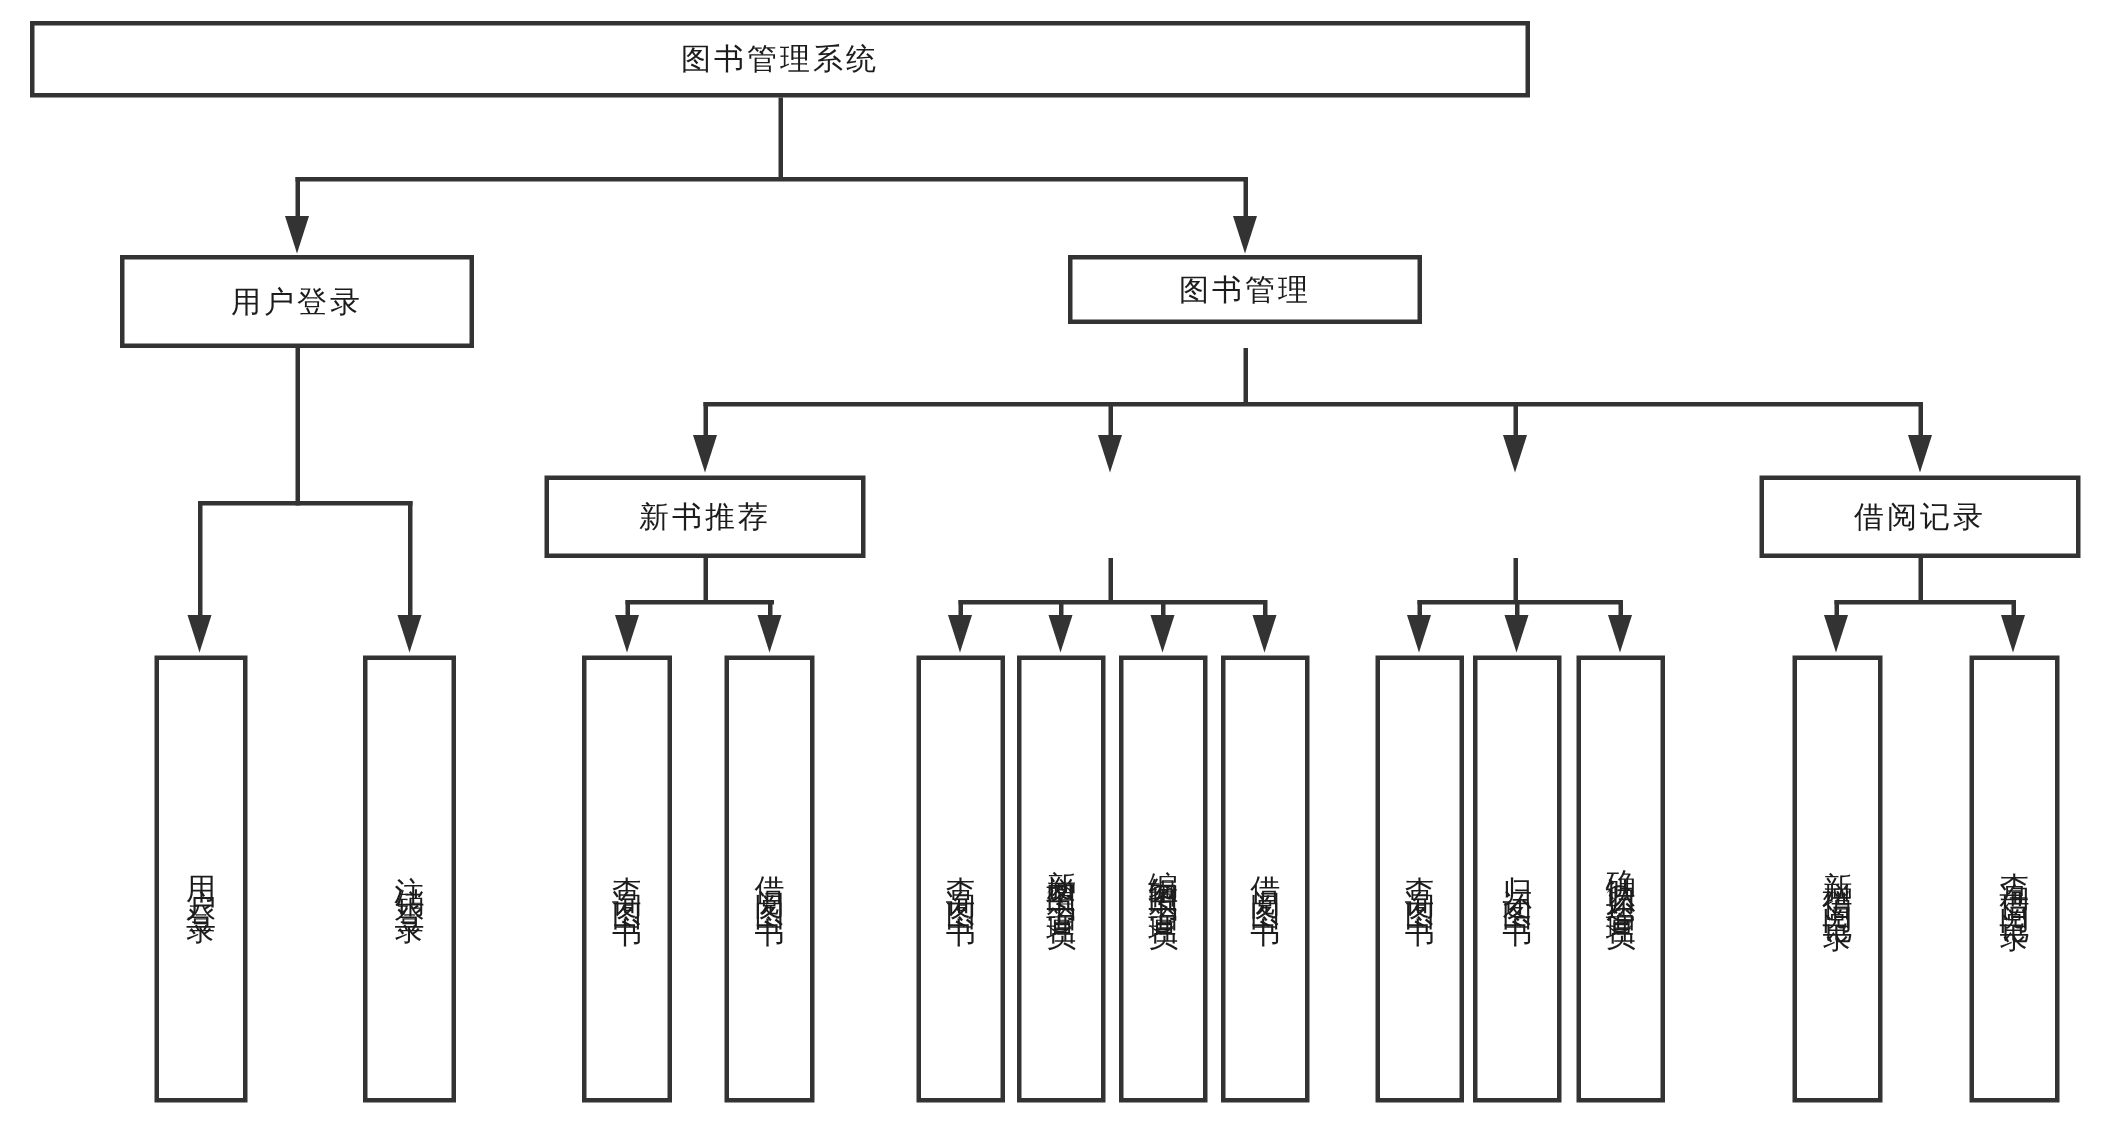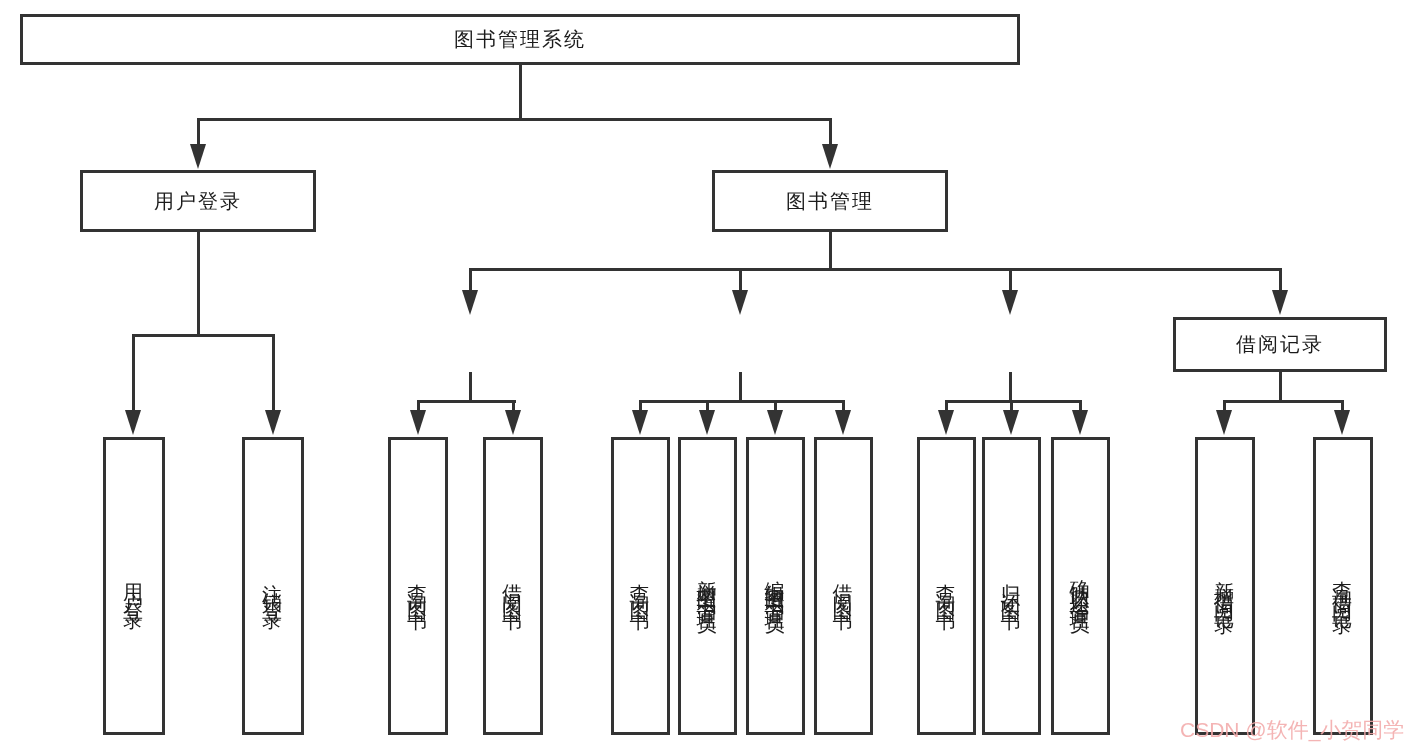--- a/index.html
+++ b/index.html
@@ -22,22 +22,23 @@
              color:rgba(242,170,170,0.88);white-space:nowrap;z-index:50;}
 </style>
 </head>
 <body>
 
 <div class="canvas">
 
   <div class="box" style="left:20px;top:14px;width:1000px;height:51px;">图书管理系统</div>
 
   <div class="box" style="left:80px;top:170px;width:236px;height:62px;">用户登录</div>
-  <div class="box" style="left:712px;top:170px;width:236px;height:62px;">图书管理</div>
+  <div class="box" style="left:712px;top:170px;width:236px;height:46px;">图书管理</div>
 
+  <div class="box" style="left:363px;top:317px;width:214px;height:55px;">新书推荐</div>
   <div class="box" style="left:1173px;top:317px;width:214px;height:55px;">借阅记录</div>
 
   <div class="leaf" style="left:103px;top:437px;width:62px;height:298px;">用户登录</div>
   <div class="leaf" style="left:242px;top:437px;width:62px;height:298px;">注销登录</div>
 
   <div class="leaf" style="left:388px;top:437px;width:60px;height:298px;">查询图书</div>
   <div class="leaf" style="left:483px;top:437px;width:60px;height:298px;">借阅图书</div>
 
   <div class="leaf" style="left:611px;top:437px;width:59px;height:298px;">查询图书</div>
   <div class="leaf" style="left:678px;top:437px;width:59px;height:298px;letter-spacing:5px;">新增图书（管理员）</div>
@@ -103,15 +104,14 @@
   <div class="v" style="left:1079px;top:400px;height:12px;"></div>
   <div class="arr" style="left:1072px;top:410px;"></div>
 
   <div class="v" style="left:1279px;top:372px;height:30px;"></div>
   <div class="h" style="left:1223px;top:400px;width:121px;"></div>
   <div class="v" style="left:1223px;top:400px;height:12px;"></div>
   <div class="arr" style="left:1216px;top:410px;"></div>
   <div class="v" style="left:1341px;top:400px;height:12px;"></div>
   <div class="arr" style="left:1334px;top:410px;"></div>
 
-  <div class="watermark">CSDN @软件_小贺同学</div>
 
 </div>
 
 </body></html>

